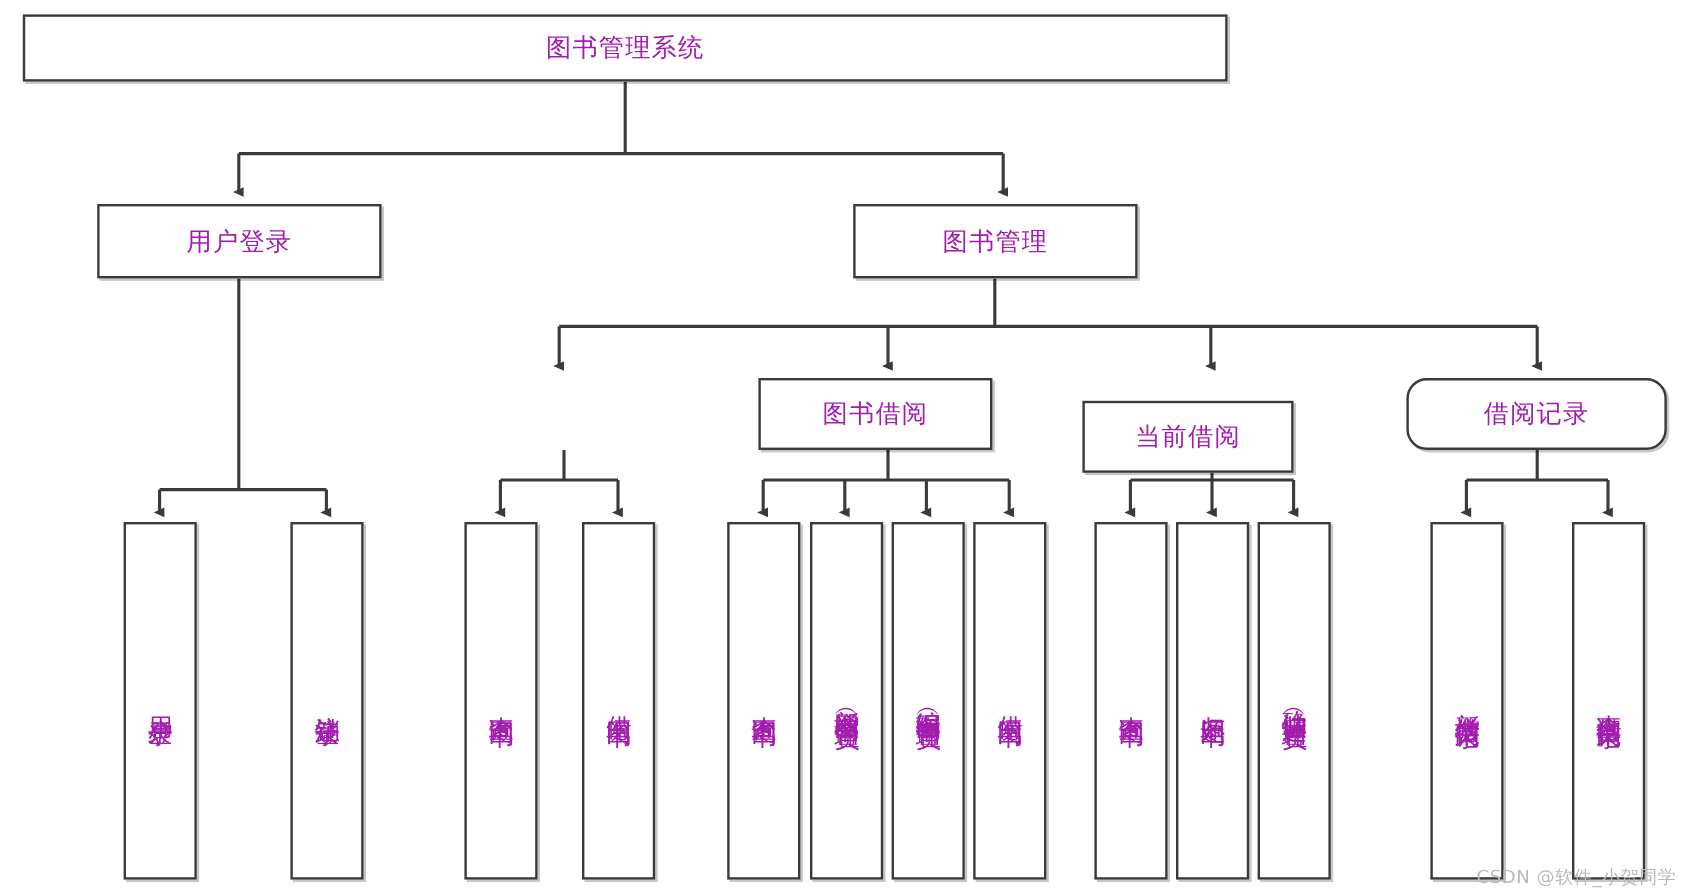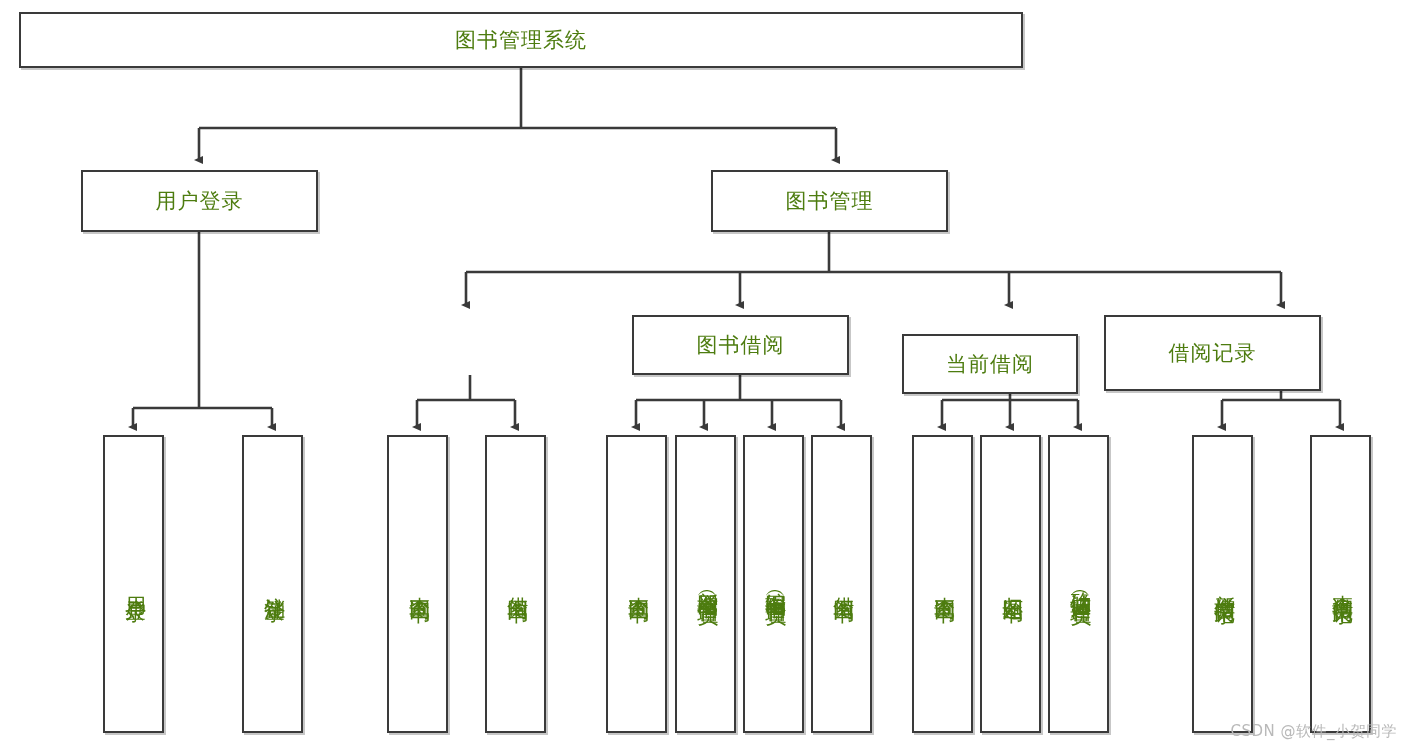--- a/index.html
+++ b/index.html
@@ -26,22 +26,21 @@
   }
   .node {
     position: absolute;
     box-sizing: border-box;
     background: #ffffff;
     border: 2px solid #3a3a3a;
     box-shadow: 2px 2px 0 rgba(0,0,0,0.22);
     display: flex;
     align-items: center;
     justify-content: center;
-    color: #4d7c0f;
-    font-family: Liberation Mono, monospace;
+    color: #a21caf;
   }
   .node.horiz {
     font-size: 21px;
     letter-spacing: 1px;
   }
   .node.vert {
     writing-mode: vertical-rl;
     text-orientation: upright;
     font-size: 21px;
     line-height: 1.16;
@@ -124,27 +123,27 @@
     <span>图书管理系统</span>
   </div>
 
   <div class="node horiz" style="left:81px; top:170px; width:237px; height:62px;">
     <span>用户登录</span>
   </div>
   <div class="node horiz" style="left:711px; top:170px; width:237px; height:62px;">
     <span>图书管理</span>
   </div>
 
-  <div class="node horiz" style="left:632px; top:315px; width:217px; height:60px;">
+  <div class="node horiz" style="left:632px; top:315px; width:195px; height:60px;">
     <span>图书借阅</span>
   </div>
   <div class="node horiz" style="left:902px; top:318px; width:176px; height:60px;margin-top:16px;">
     <span>当前借阅</span>
   </div>
-  <div class="node horiz" style="left:1104px; top:315px; width:217px; height:76px;">
+  <div class="node horiz" style="left:1172px; top:315px; width:217px; height:60px;border-radius:17px;">
     <span>借阅记录</span>
   </div>
 
   <div class="node vert" style="left:103px; top:435px; width:61px; height:298px;">
     <span class="vlabel">用户登录</span>
   </div>
   <div class="node vert" style="left:242px; top:435px; width:61px; height:298px;">
     <span class="vlabel">注销登录</span>
   </div>
 

